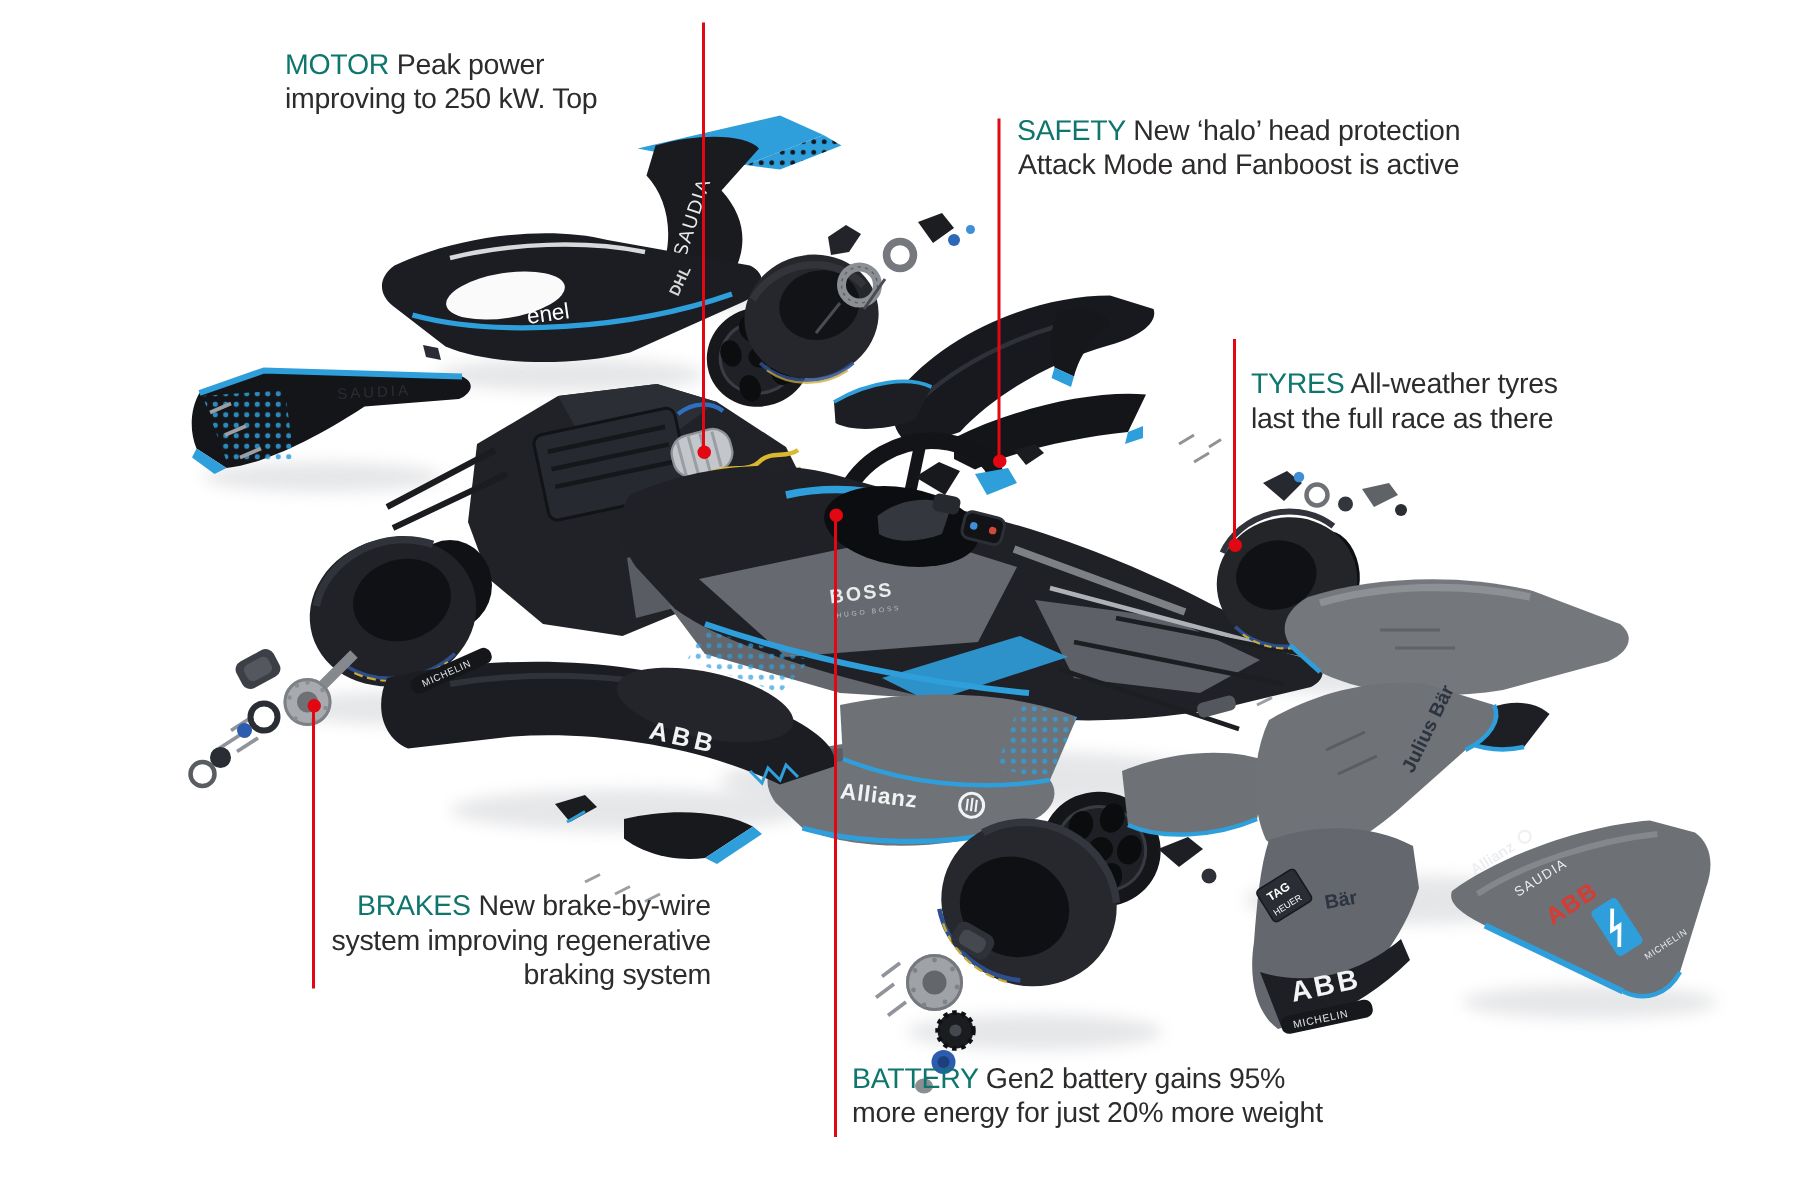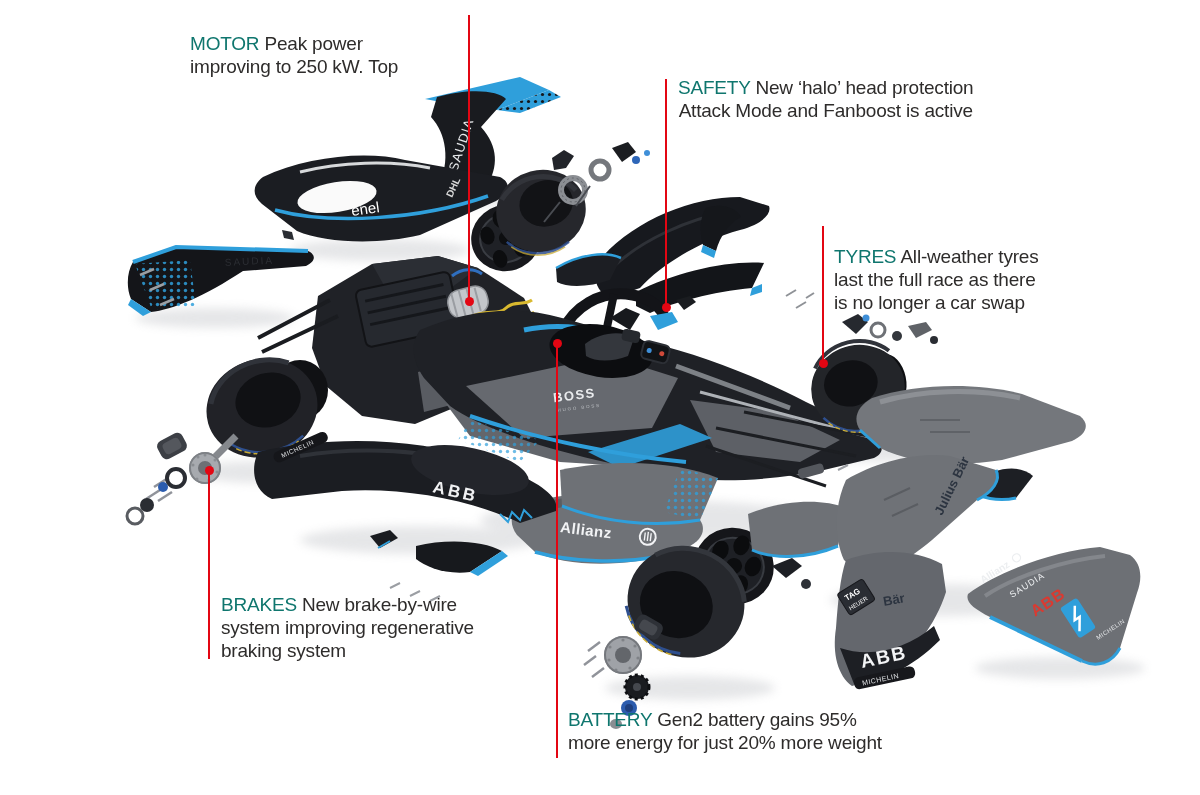--- a/index.html
+++ b/index.html
@@ -21,21 +21,21 @@
   #battery-line{left:556px;top:342px;height:416px;}
   #motor-dot{left:465px;top:297px;}
   #safety-dot{left:662px;top:303px;}
   #tyres-dot{left:819px;top:359px;}
   #brakes-dot{left:205px;top:466px;}
   #battery-dot{left:553px;top:339px;}
   
   #motor-text{left:190px;top:32px;}
   #safety-text{left:678px;top:76px;text-align:center;}
   #tyres-text{left:834px;top:222px;margin-top:23px;}
-  #brakes-text{left:221px;top:593px;}
+  #brakes-text{left:221px;top:593px;text-align:right;}
   #battery-text{left:568px;top:708px;}
 </style>
 </head>
 <body>
 
 <div class="stage">
 
 <svg class="car" width="1200" height="795" viewBox="0 0 1200 795">
   <defs>
     <filter id="soft" x="-60%" y="-60%" width="220%" height="220%">
@@ -427,21 +427,20 @@
 </div>
 
 <div class="annotation" id="safety-text">
   <div><span class="t">SAFETY </span><span>New ‘halo’ head protection</span></div>
   <div><span>Attack Mode and Fanboost is active</span></div>
 </div>
 
 <div class="annotation" id="tyres-text">
   <div><span class="t">TYRES </span><span>All-weather tyres</span></div>
   <div><span class="b">last the full race</span><span> as there</span></div>
-  <div><span>is no longer a car swap</span></div>
 </div>
 
 <div class="annotation" id="brakes-text">
   <div><span class="t">BRAKES </span><span>New </span><span class="b">brake-by-wire</span></div>
   <div><span>system improving regenerative</span></div>
   <div><span>braking system</span></div>
 </div>
 
 <div class="annotation" id="battery-text">
   <div><span class="t">BATTERY </span><span>Gen2 battery gains </span><span class="b">95%</span></div>

